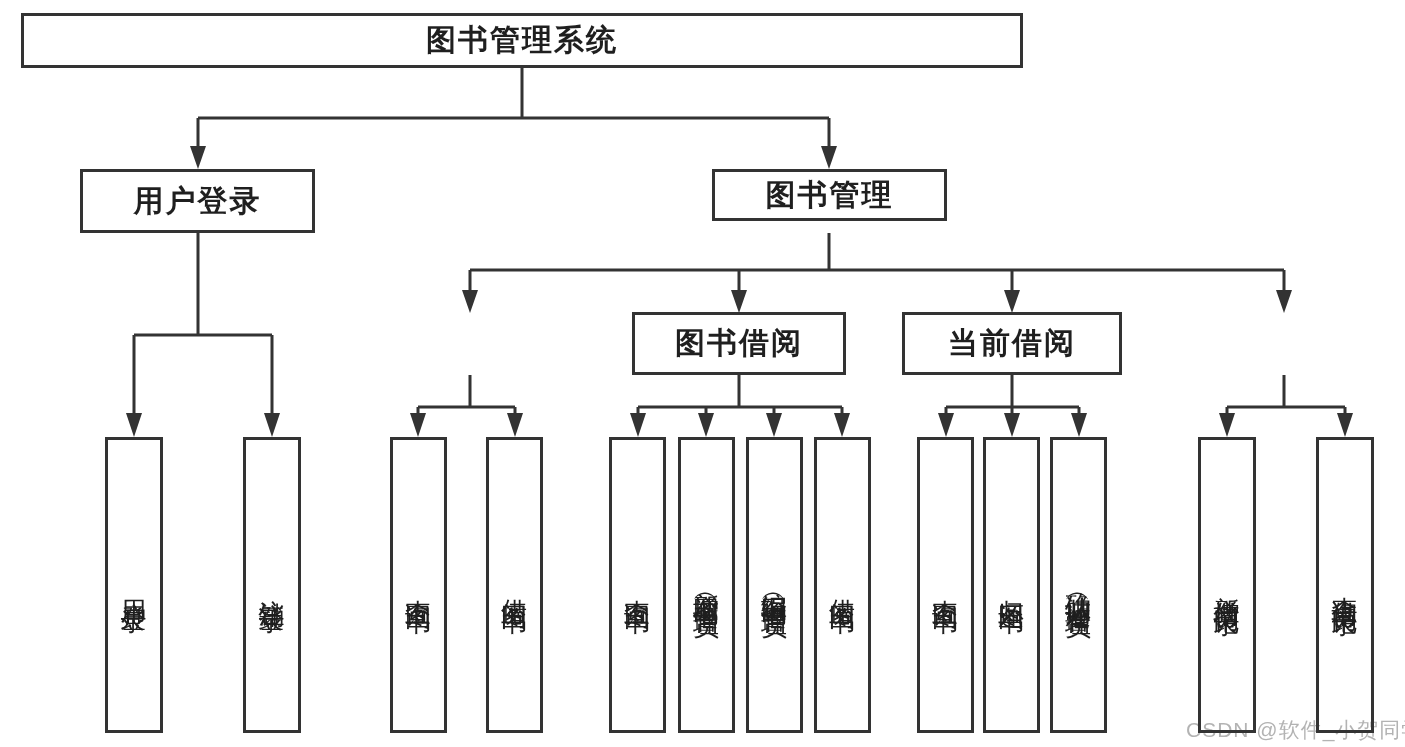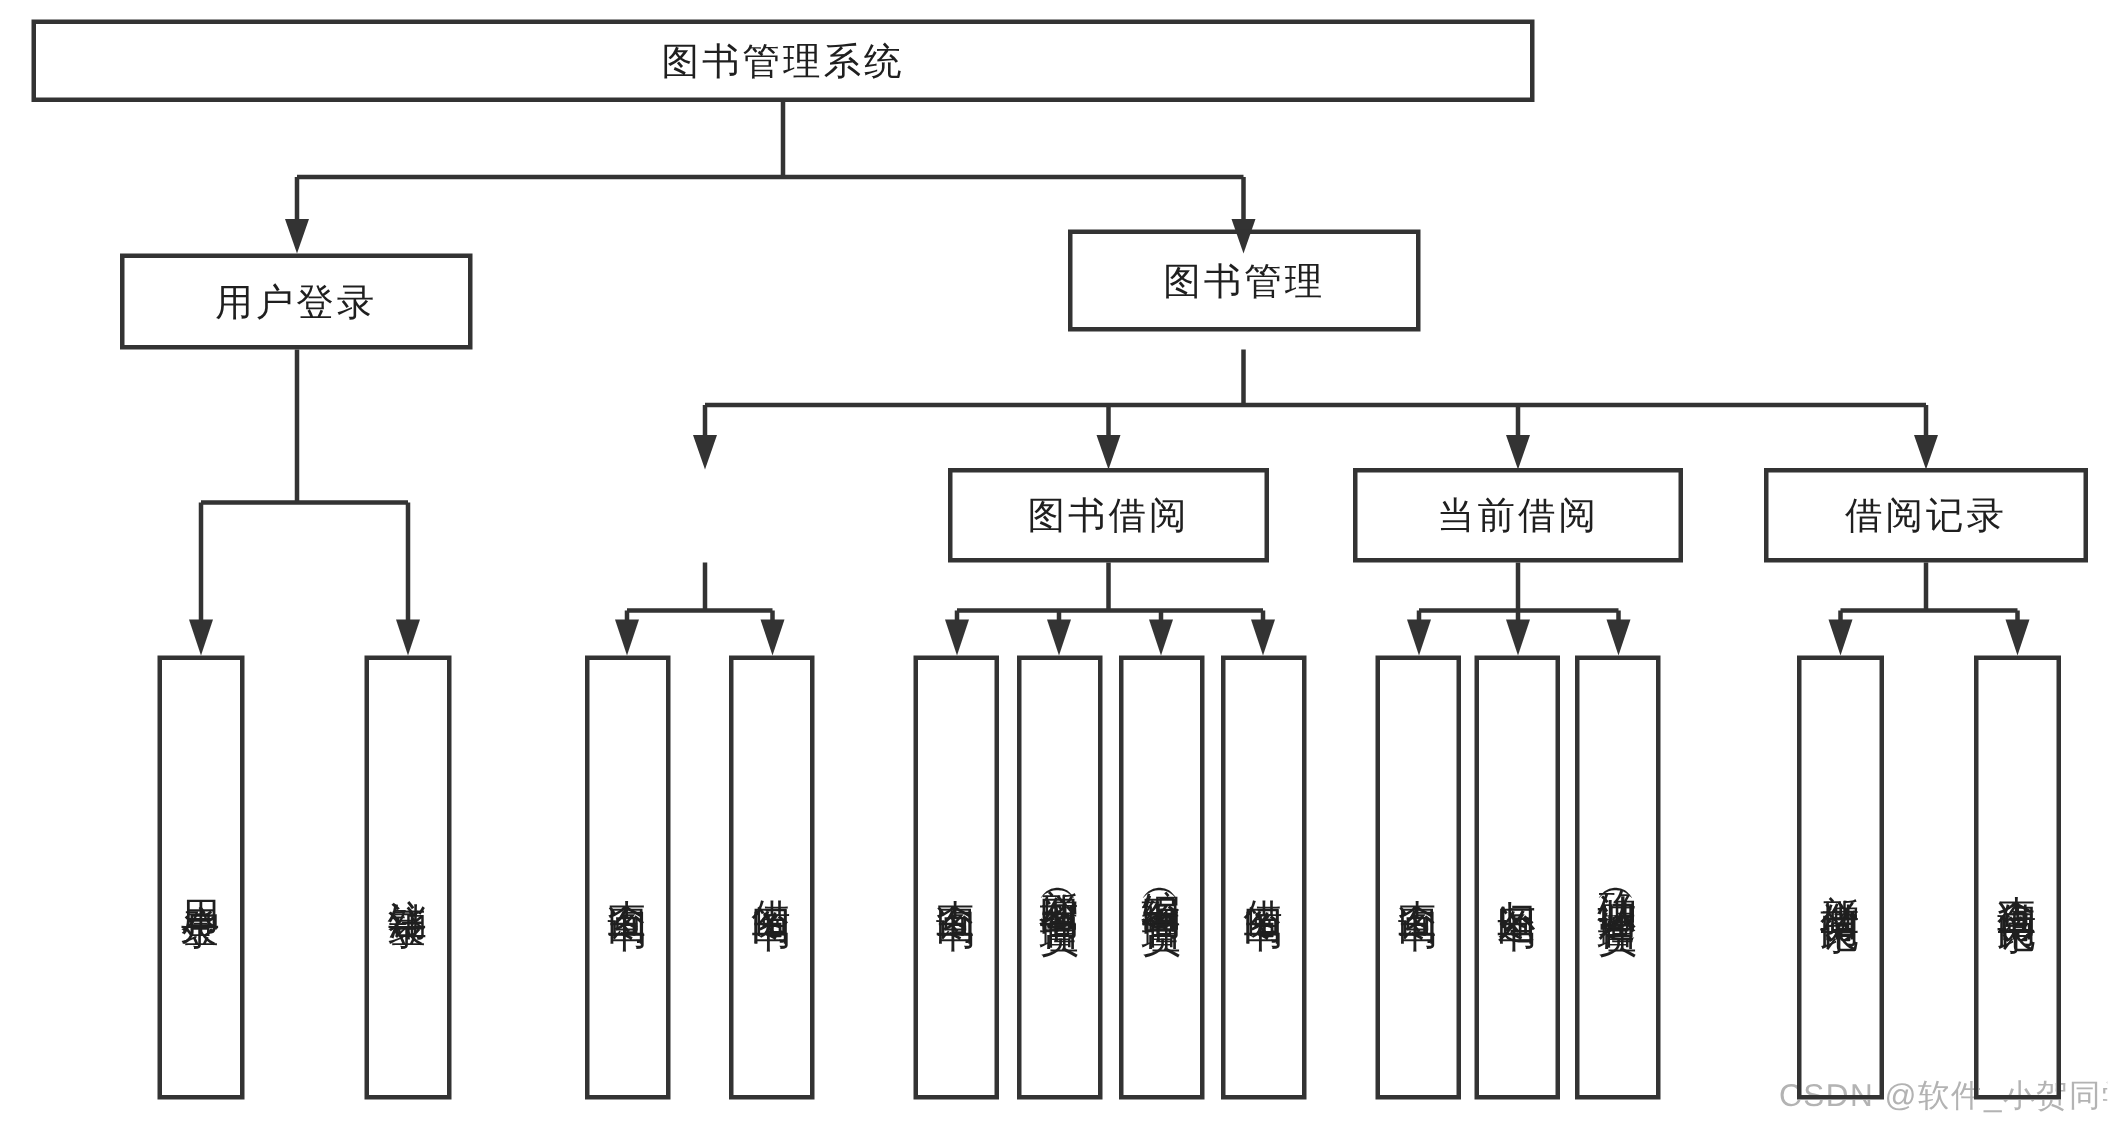--- a/index.html
+++ b/index.html
@@ -23,22 +23,23 @@
     box-sizing:border-box;
     border:3px solid var(--line);
     background:transparent;
     display:flex;
     align-items:center;
     justify-content:center;
     z-index:2;
     white-space:nowrap;
   }
   .hbox{
-    font-size:25px;
+    font-size:30px;
     letter-spacing:2px;
+    font-weight:bold;
   }
   .vbox{
     top:437px;height:296px;
     writing-mode:vertical-rl;
     font-size:26px;
     letter-spacing:3px;
     line-height:1;
   }
   .watermark{
     position:absolute;
@@ -85,25 +86,24 @@
       <polygon points="1004,413 1020,413 1012,437"></polygon>
       <polygon points="1071,413 1087,413 1079,437"></polygon>
       <polygon points="1219,413 1235,413 1227,437"></polygon>
       <polygon points="1337,413 1353,413 1345,437"></polygon>
     </g>
   </svg>
 
   <div class="hbox" style="left:21px;top:13px;width:1002px;height:55px">图书管理系统</div>
 
   <div class="hbox" style="left:80px;top:169px;width:235px;height:64px">用户登录</div>
-  <div class="hbox" style="left:712px;top:153px;width:235px;height:68px">图书管理</div>
+  <div class="hbox" style="left:712px;top:169px;width:235px;height:52px">图书管理</div>
 
   <div class="hbox" style="left:632px;top:312px;width:214px;height:63px">图书借阅</div>
   <div class="hbox" style="left:902px;top:312px;width:220px;height:63px">当前借阅</div>
-  <div class="hbox" style="left:1176px;top:312px;width:216px;height:63px">借阅记录</div>
 
   <div class="vbox" style="left:105px;width:58px">用户登录</div>
   <div class="vbox" style="left:243px;width:58px">注销登录</div>
 
   <div class="vbox" style="left:390px;width:57px">查询图书</div>
   <div class="vbox" style="left:486px;width:57px">借阅图书</div>
 
   <div class="vbox" style="left:609px;width:57px">查询图书</div>
   <div class="vbox" style="left:678px;width:57px">新增图书（管理员）</div>
   <div class="vbox" style="left:746px;width:57px">编辑图书（管理员）</div>

